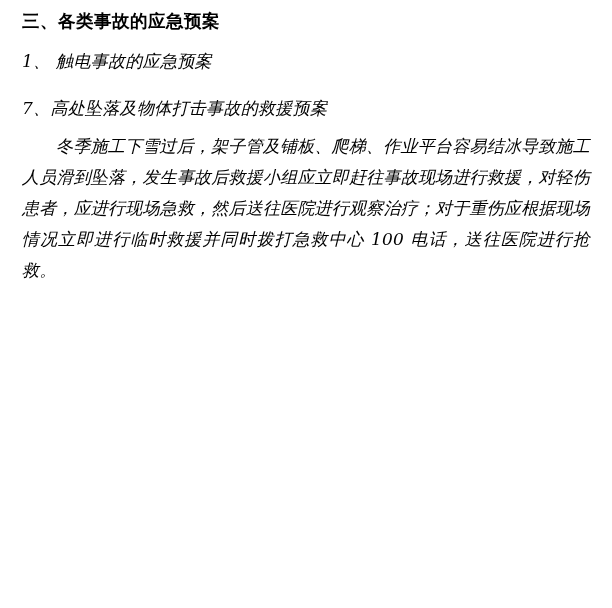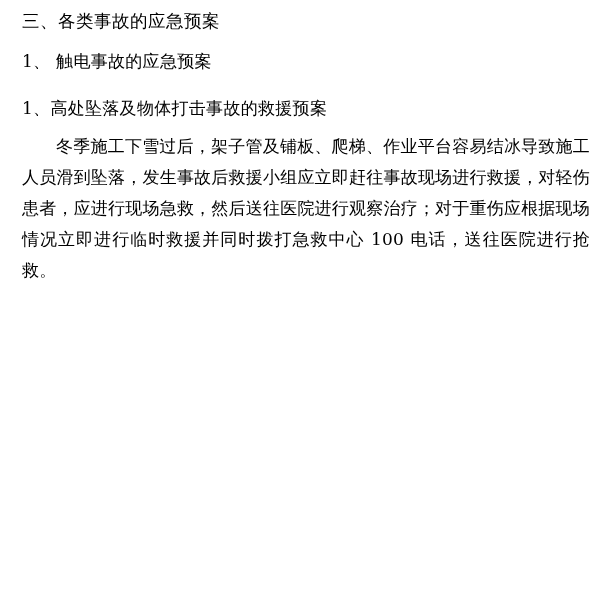--- a/index.html
+++ b/index.html
@@ -16,21 +16,21 @@
   }
   .page {
     position: relative;
     width: 612px;
     height: 608px;
     padding: 6px 22px 0 22px;
     box-sizing: border-box;
   }
   .heading {
     font-size: 17.5px;
-    font-weight: normal;
+    font-weight: bold;
     letter-spacing: 0.5px;
     line-height: 1.5;
     margin: 2px 0 14px 0;
   }
   .subheading {
     font-size: 17px;
     line-height: 1.55;
     margin: 0 0 10px 0;
     letter-spacing: 0.3px;
   }
@@ -41,36 +41,37 @@
     font-size: 17px;
     line-height: 1.82;
     margin: 0 0 8px 0;
     text-align: justify;
     text-justify: inter-ideograph;
     text-indent: 2em;
     letter-spacing: 0.2px;
   }
   .block {
     margin-bottom: 4px;
+    font-style: italic;
   }
   .section-gap {
     height: 10px;
   }
 </style>
 </head>
 <body>
 
 <div class="page">
 
   <h1 class="heading">三、各类事故的应急预案</h1>
 
   <div class="block">
     <div class="subheading num-space">1、  触电事故的应急预案</div>
   </div>
 
   <div class="section-gap"></div>
 
   <div class="block">
-    <div class="subheading">1、高处坠落及物体打击事故的救援预案</div>
+    <div class="subheading">7、高处坠落及物体打击事故的救援预案</div>
     <p class="para">冬季施工下雪过后，架子管及铺板、爬梯、作业平台容易结冰导致施工人员滑到坠落，发生事故后救援小组应立即赶往事故现场进行救援，对轻伤患者，应进行现场急救，然后送往医院进行观察治疗；对于重伤应根据现场情况立即进行临时救援并同时拨打急救中心 100 电话，送往医院进行抢救。</p>
   </div>
 
 </div>
 
 </body></html>

